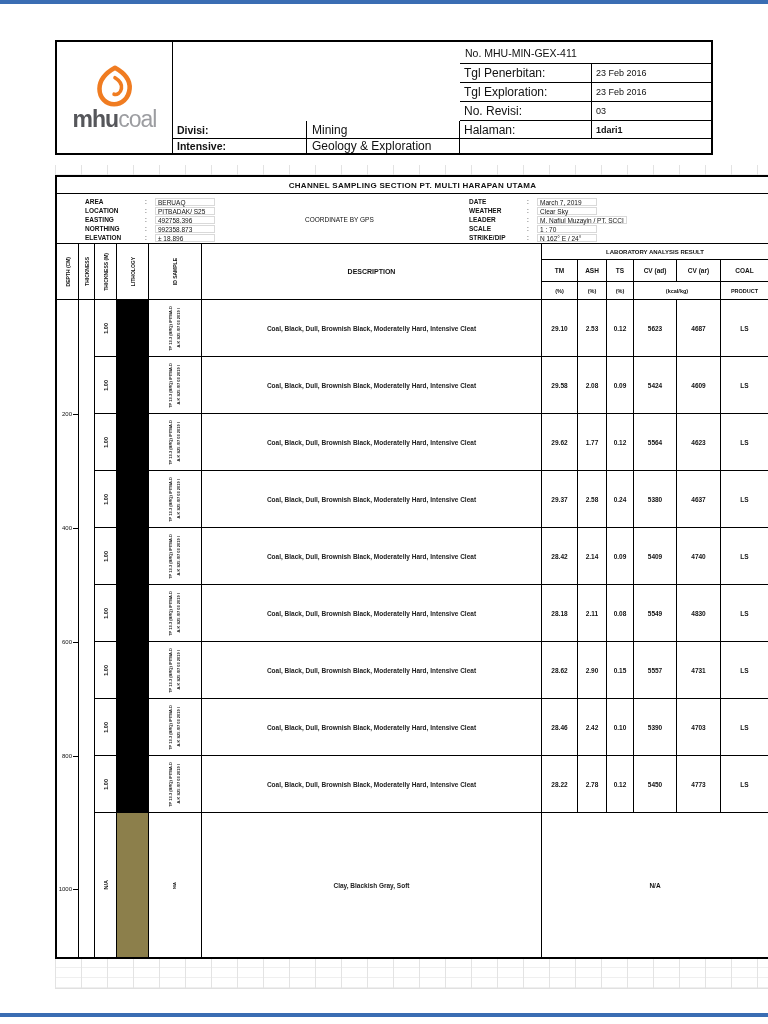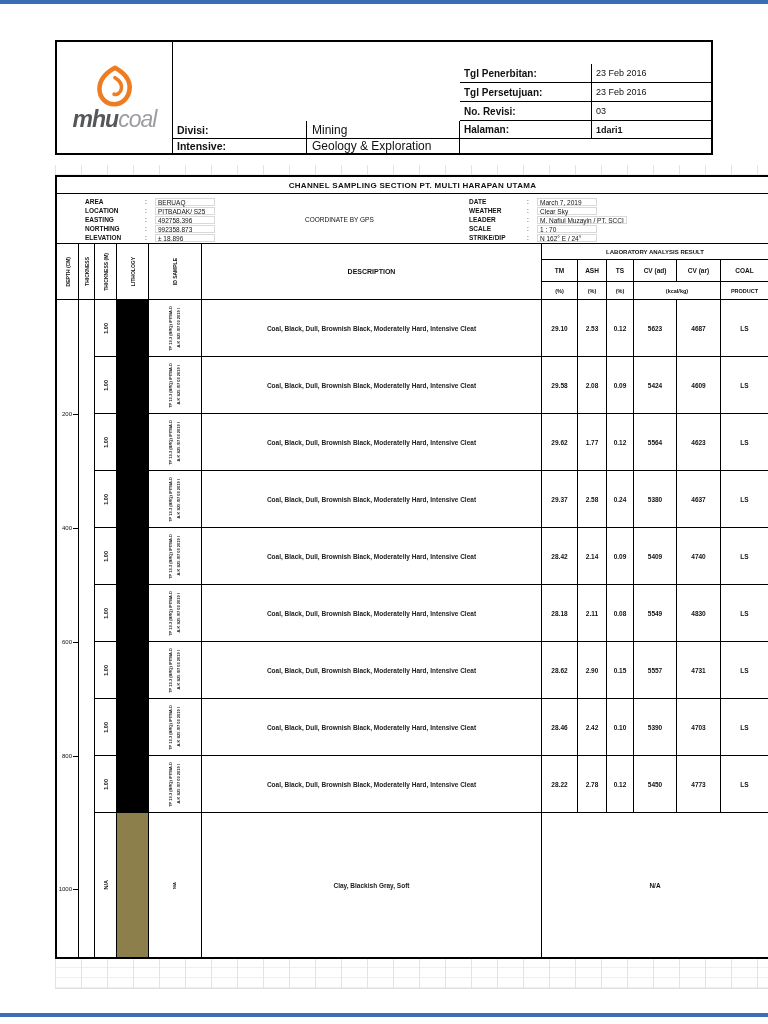--- a/index.html
+++ b/index.html
@@ -9,27 +9,27 @@
   .strip.top { top:0; }
   .strip.bottom { top:1013px; }
 
   
   .header-table { position:absolute; left:55px; top:40px; width:658px; height:115px;
     border:2px solid #000; display:grid;
     grid-template-columns:116px 134px 153px 132px 119px;
     grid-template-rows:22px 19px 19px 19px 18px 1fr; background:#fff; }
   .hcell { border-right:1px solid #000; border-bottom:1px solid #000; display:flex; align-items:center; overflow:hidden; }
   .logo-cell { grid-column:1; grid-row:1 / span 6; border-bottom:none; flex-direction:column; justify-content:center; gap:1px; }
-  .brand { font-style:italic; font-size:23px; letter-spacing:-1px; line-height:1; }
+  .brand { font-size:23px; letter-spacing:-1px; line-height:1; }
   .brand .b1 { font-weight:bold; color:#55565a; }
   .brand .b2 { color:#9c9da1; }
   .forms-cell { grid-column:2 / span 2; grid-row:1; font-weight:bold; font-size:11px; justify-content:center; }
   .docno-cell { grid-column:4 / span 2; grid-row:1; border-right:none; font-size:10.5px; padding-left:5px; }
   .title-cell { grid-column:2 / span 2; grid-row:2 / span 3; font-weight:bold; font-size:15px; justify-content:center; }
-  .meta-label { grid-column:4; font-weight:bold; font-size:10px; padding-left:4px;text-align:center; }
+  .meta-label { grid-column:4; font-weight:normal; font-size:12px; padding-left:4px;text-align:center; }
   .meta-value { grid-column:5; border-right:none; font-size:9px; padding-left:4px; }
   .r2{grid-row:2}.r3{grid-row:3}.r4{grid-row:4}.r5{grid-row:5}.r6{grid-row:6}
   .dv-label { grid-column:2; font-weight:bold; font-size:10.5px; padding-left:4px; }
   .dv-value { grid-column:3; font-size:12px; padding-left:5px; }
   .halaman-value { font-weight:bold; }
   .empty-cell { grid-column:4 / span 2; border-right:none; border-bottom:none; }
   .r6.hcell { border-bottom:none; }
 
   
   .sheet { position:absolute; left:55px; top:165px; width:715px; }
@@ -100,24 +100,25 @@
 <div class="header-table">
   <div class="hcell logo-cell">
     <svg width="50" height="42" viewBox="0 0 48 46">
       <path d="M24 3 C33 8 41 15 40 26 C39 37 31 43 23 43 C14 43 7 36 7 26 C7 15 15 8 24 3 Z" fill="none" stroke="#f07c21" stroke-width="5" stroke-linejoin="round"></path>
       <path d="M24 14 C29 17 32 21 31 26 C30 31 26 33 23 32" fill="none" stroke="#f07c21" stroke-width="4" stroke-linecap="round"></path>
     </svg>
     <div class="brand">
       <span class="b1">mhu</span><span class="b2">coal</span>
     </div>
   </div>
+  <div class="hcell docno-cell">No. MHU-MIN-GEX-411</div>
 
   <div class="hcell meta-label r2">Tgl Penerbitan:</div>
   <div class="hcell meta-value r2">23 Feb 2016</div>
-  <div class="hcell meta-label r3">Tgl Persetujuan:</div>
+  <div class="hcell meta-label r3">Tgl Exploration:</div>
   <div class="hcell meta-value r3">23 Feb 2016</div>
   <div class="hcell meta-label r4">No. Revisi:</div>
   <div class="hcell meta-value r4">03</div>
 
   <div class="hcell dv-label r5">Divisi:</div>
   <div class="hcell dv-value r5">Mining</div>
   <div class="hcell meta-label r5">Halaman:</div>
   <div class="hcell meta-value halaman-value r5">1dari1</div>
 
   <div class="hcell dv-label r6">Intensive:</div>

